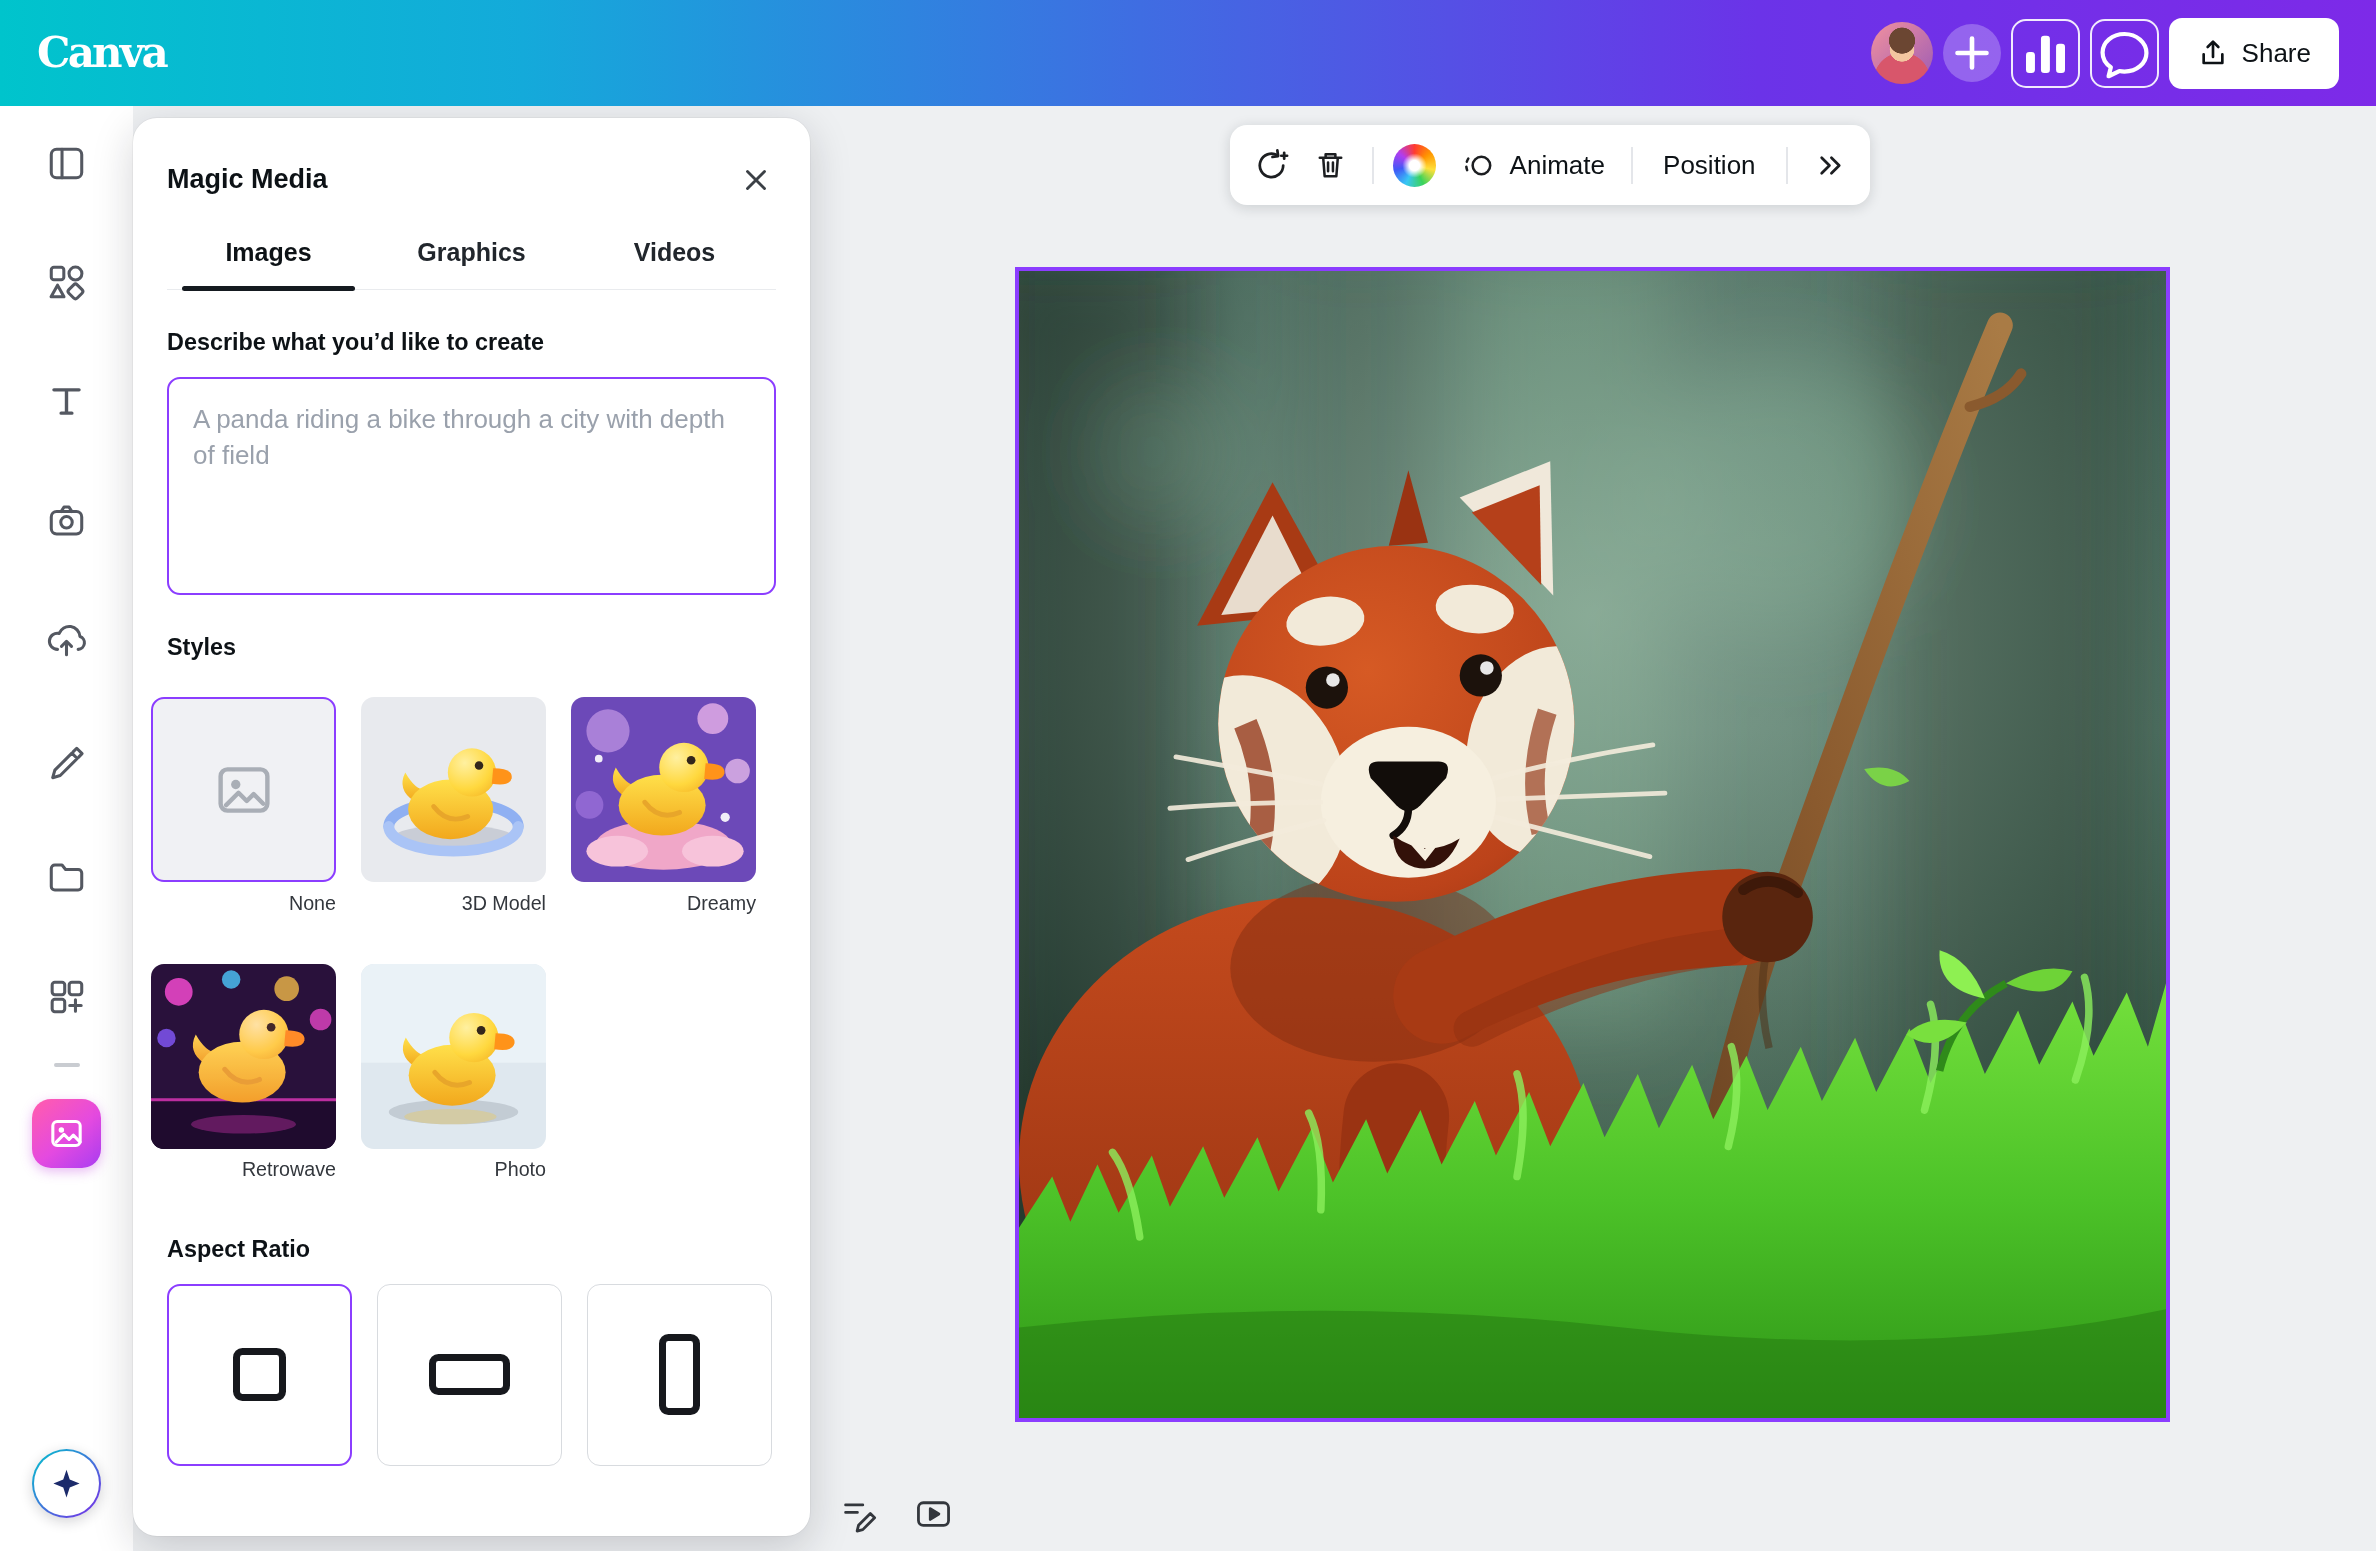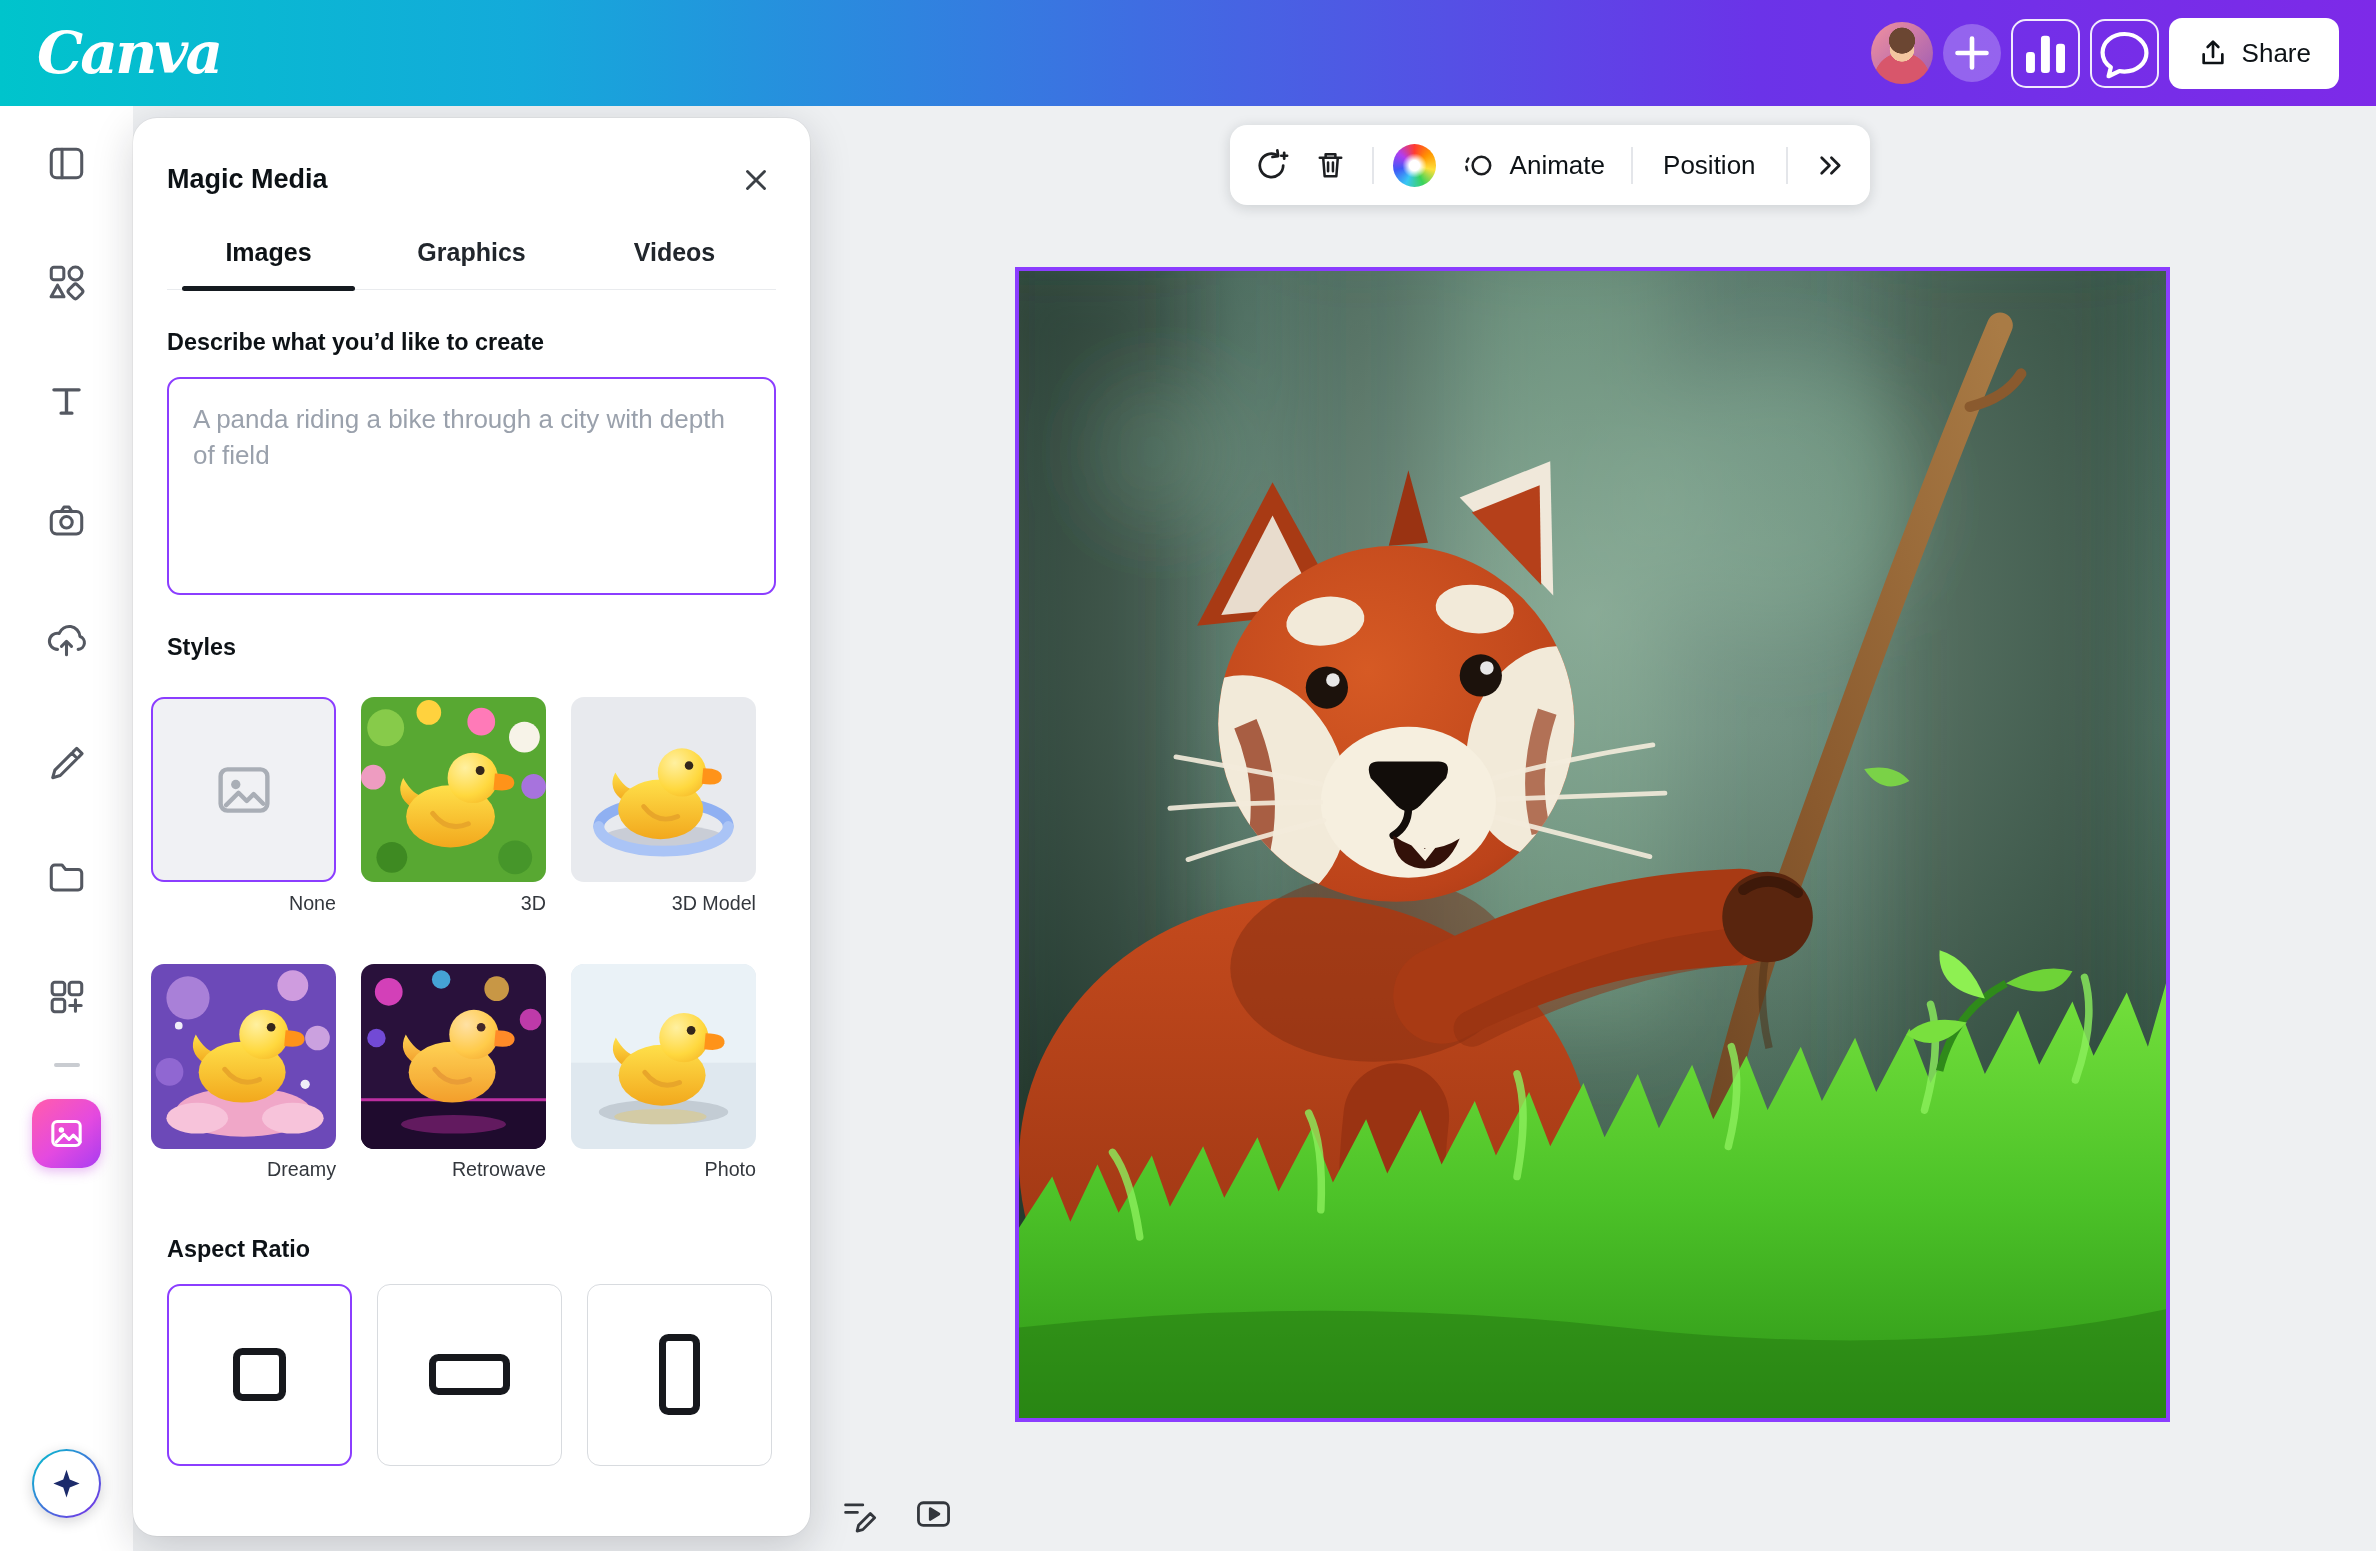--- a/index.html
+++ b/index.html
@@ -9,22 +9,22 @@
 
   .app { position:relative; width:2376px; height:1552px; }
 
   
   .topbar {
     position:absolute; left:0; top:0; width:2376px; height:106px; z-index:60;
     background:linear-gradient(90deg,#00c4cc 0%,#14aada 22%,#3f6de2 48%,#6b33e8 74%,#7d2ae8 100%);
     display:flex; align-items:center; padding:0 37px;
   }
   .logo {
-    font-family:"DejaVu Serif", serif; font-style:italic; font-weight:700;
-    font-size:58px; color:#fff; letter-spacing:-2.8px; line-height:1; user-select:none;
+    font-family:"DejaVu Serif", serif; font-weight:700;
+    font-size:42px; color:#fff; letter-spacing:-2.8px; line-height:1; user-select:none;
   }
   .topbar-right { margin-left:auto; display:flex; align-items:center; gap:10px; }
   .avatar {
     width:62px; height:62px; border-radius:50%;
     background:
       radial-gradient(circle at 50% 30%, #6b4632 0 24%, transparent 25%),
       radial-gradient(circle at 50% 44%, #f3c6a0 0 26%, transparent 27%),
       radial-gradient(circle at 50% 95%, #d8566b 0 42%, transparent 43%),
       linear-gradient(135deg,#f2919e,#9c5bb5);
   }
@@ -475,37 +475,20 @@
         <span class="thumb none-thumb">
           <svg viewBox="0 0 24 24" fill="none" stroke="#a9aeb6" stroke-width="1.6" stroke-linecap="round" stroke-linejoin="round">
             <rect x="3.5" y="4.5" width="17" height="15" rx="2.5"></rect>
               <circle cx="9" cy="10" r="1.7" fill="#a9aeb6" stroke="none"></circle>
             <path d="M5.5 17.5l4.5-4.5 3 3 2.5-2.5 3.5 3.5"></path>
           </svg>
         </span>
         <span class="style-label">None</span>
       </button>
 
-      <button class="style-item">
-        <span class="thumb">
-          <svg viewBox="0 0 120 120">
-            <rect width="120" height="120" fill="#58a832"></rect>
-            <circle cx="16" cy="20" r="12" fill="#8fd14f" opacity="0.85"></circle>
-            <circle cx="44" cy="10" r="8" fill="#ffd23e"></circle>
-            <circle cx="78" cy="16" r="9" fill="#ff7ab8"></circle>
-            <circle cx="106" cy="26" r="10" fill="#f7f3e8"></circle>
-            <circle cx="8" cy="52" r="8" fill="#ff9ad0" opacity="0.9"></circle>
-            <circle cx="112" cy="58" r="8" fill="#b06df0" opacity="0.9"></circle>
-            <circle cx="20" cy="104" r="10" fill="#3e8a22"></circle>
-            <circle cx="100" cy="104" r="11" fill="#46962a"></circle>
-            <use href="#duck" x="12" y="16" width="96" height="96"></use>
-          </svg>
-        </span>
-        <span class="style-label">3D</span>
-      </button>
 
       <button class="style-item">
         <span class="thumb">
           <svg viewBox="0 0 120 120">
             <rect width="120" height="120" fill="#e8eaee"></rect>
             <ellipse cx="60" cy="92" rx="40" ry="9" fill="#c9cdd6"></ellipse>
             <path d="M18 84a42 16 0 0 1 84 0" fill="none" stroke="#8fb0f2" stroke-width="7" stroke-linecap="round"></path>
             <use href="#duck" x="14" y="14" width="92" height="92"></use>
             <path d="M102 84a42 16 0 0 1-84 0" fill="none" stroke="#aac4f6" stroke-width="7" stroke-linecap="round"></path>
           </svg>

